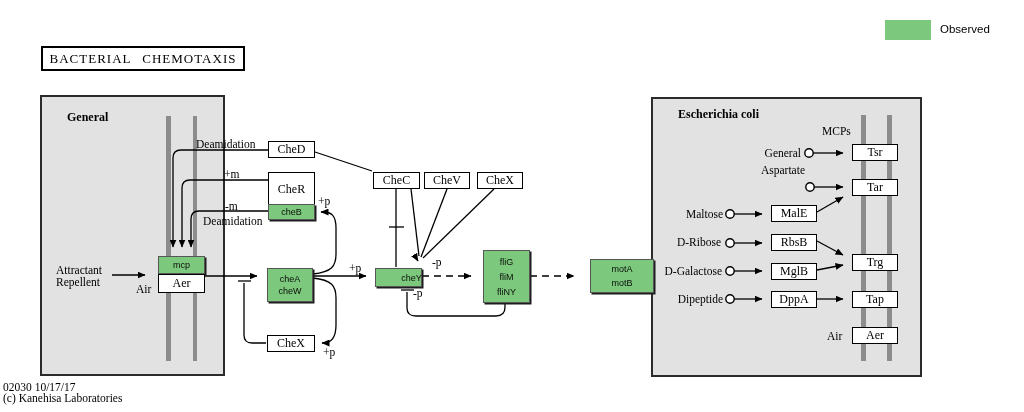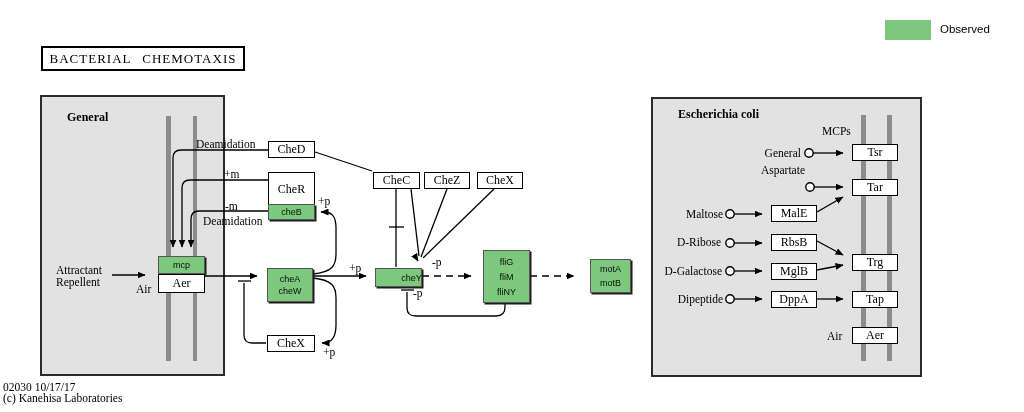--- a/index.html
+++ b/index.html
@@ -116,29 +116,29 @@
   <div class="node" style="left:268px;top:172px;width:47px;height:35px;">CheR</div>
   <div class="gnode" style="left:268px;top:204px;width:47px;height:16px;">cheB</div>
   <div class="gnode" style="left:158px;top:256px;width:47px;height:18px;">mcp</div>
   <div class="node" style="left:158px;top:274px;width:47px;height:19px;">Aer</div>
   <div class="gnode" style="left:267px;top:268px;width:46px;height:34px;padding:4px 0;">
     <span>cheA</span>
     <span>cheW</span>
   </div>
   <div class="node" style="left:267px;top:335px;width:48px;height:17px;">CheX</div>
   <div class="node" style="left:373px;top:172px;width:47px;height:17px;">CheC</div>
-  <div class="node" style="left:424px;top:172px;width:46px;height:17px;">CheZ</div>
+  <div class="node" style="left:424px;top:172px;width:46px;height:17px;">CheV</div>
   <div class="node" style="left:477px;top:172px;width:46px;height:17px;">CheX</div>
   <div class="gnode" style="left:375px;top:268px;width:47px;height:19px;padding-left:26px;">cheY</div>
   <div class="gnode" style="left:483px;top:250px;width:47px;height:53px;padding:3px 0;">
     <span>fliG</span>
     <span>fliM</span>
     <span>fliNY</span>
   </div>
-  <div class="gnode" style="left:590px;top:259px;width:41px;height:34px;padding:2px 0;">
+  <div class="gnode" style="left:590px;top:259px;width:64px;height:34px;padding:2px 0;">
     <span>motA</span>
     <span>motB</span>
   </div>
 
   <div class="lbl" style="left:196px;top:138px;">Deamidation</div>
   <div class="lbl" style="left:224px;top:168px;">+m</div>
   <div class="lbl" style="left:225px;top:200px;">-m</div>
   <div class="lbl" style="left:203px;top:215px;">Deamidation</div>
   <div class="lbl" style="left:318px;top:195px;">+p</div>
   <div class="lbl" style="left:349px;top:262px;">+p</div>

